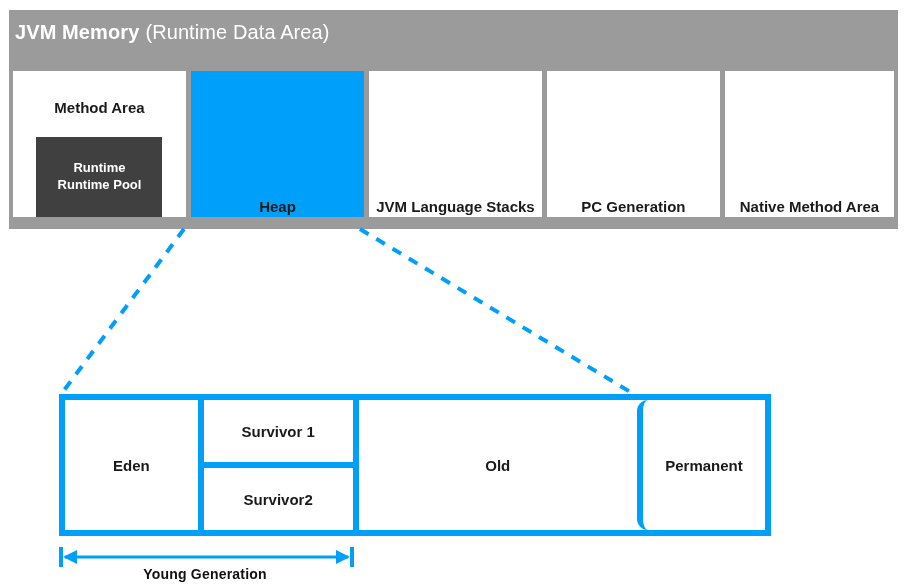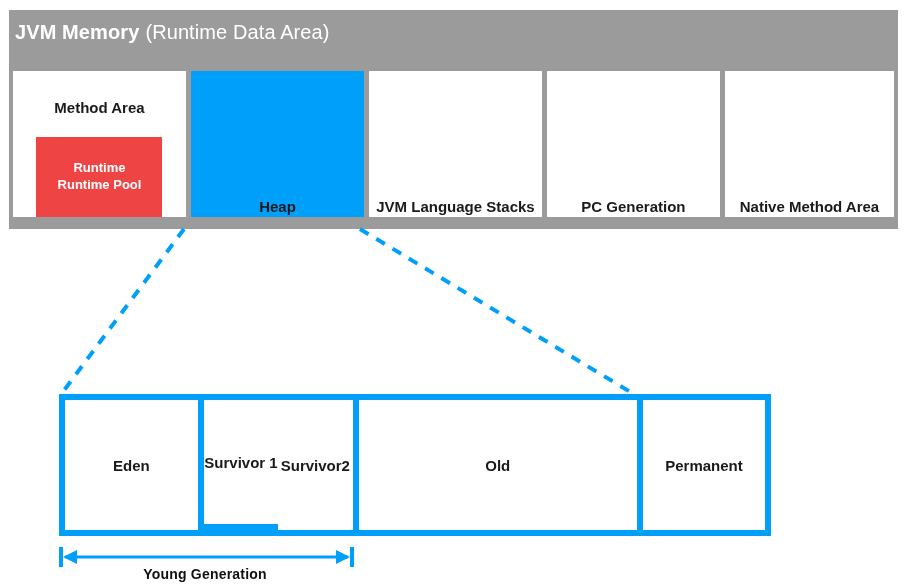--- a/index.html
+++ b/index.html
@@ -87,21 +87,21 @@
   .region-method   { width: 176px; justify-content: flex-start; padding-top: 28px; }
   .region-heap     { width: 176px; background: #00a0fa; }
   .region-stacks   { width: 176px; }
   .region-pc       { width: 176px; }
   .region-native   { width: 172px; }
 
   .rcp-box {
     margin-top: 19px;
     width: 126px;
     height: 87px;
-    background: #ef4444;
+    background: #404040;
     color: #ffffff;
     font-size: 13px;
     font-weight: bold;
     display: flex;
     align-items: center;
     justify-content: center;
     text-align: center;
     line-height: 1.3;
     box-sizing: border-box;
   }
@@ -137,23 +137,23 @@
     text-align: left;
     font-size: 15px;
     font-weight: bold;
     color: #1a1a1a;
     box-sizing: border-box;
     position: relative;
   }
 
   .hd-eden       { width: 134px; }
   .hd-survivors  { width: 150px; border-left: 6px solid #00a0fa; border-right: 6px solid #00a0fa;
-                   display: flex; flex-direction: row; }
+                   display: flex; flex-direction: column; }
   .hd-old        { width: 281px; }
-  .hd-permanent  { width: 129px; border-left: 6px solid #00a0fa; }
+  .hd-permanent  { width: 129px; border-left: 6px solid #00a0fa; border-radius: 11px; }
 
   .hd-surv-top {
     flex: 1;
     display: flex;
     align-items: center;
     justify-content: center;
     border-bottom: 6px solid #00a0fa;
     font-size: 15px;
     font-weight: bold;
     color: #1a1a1a;

